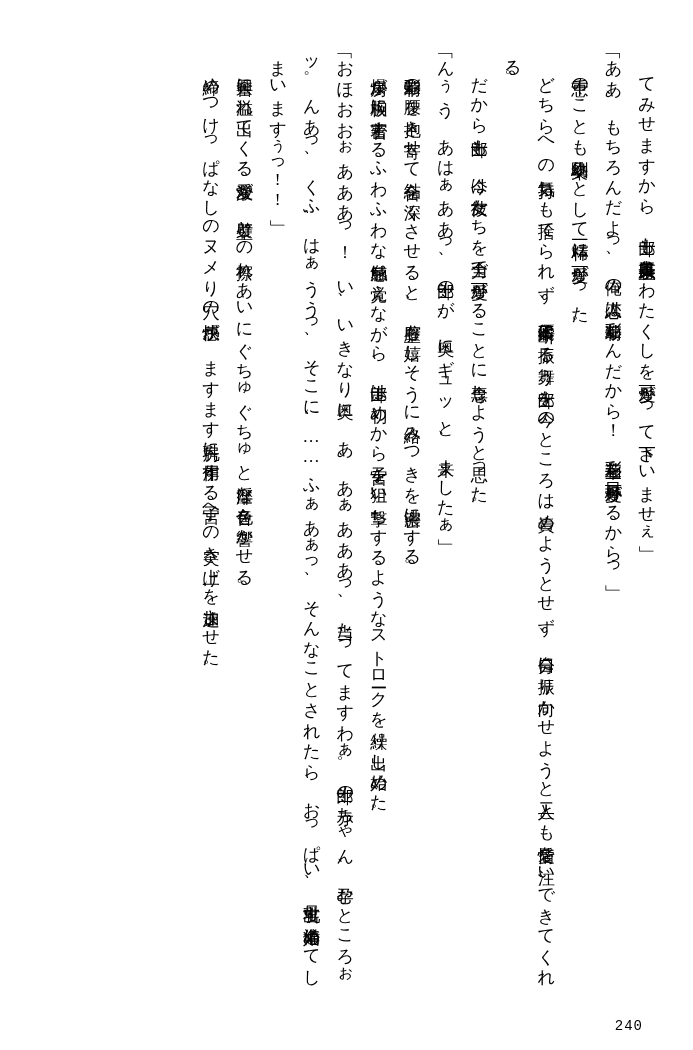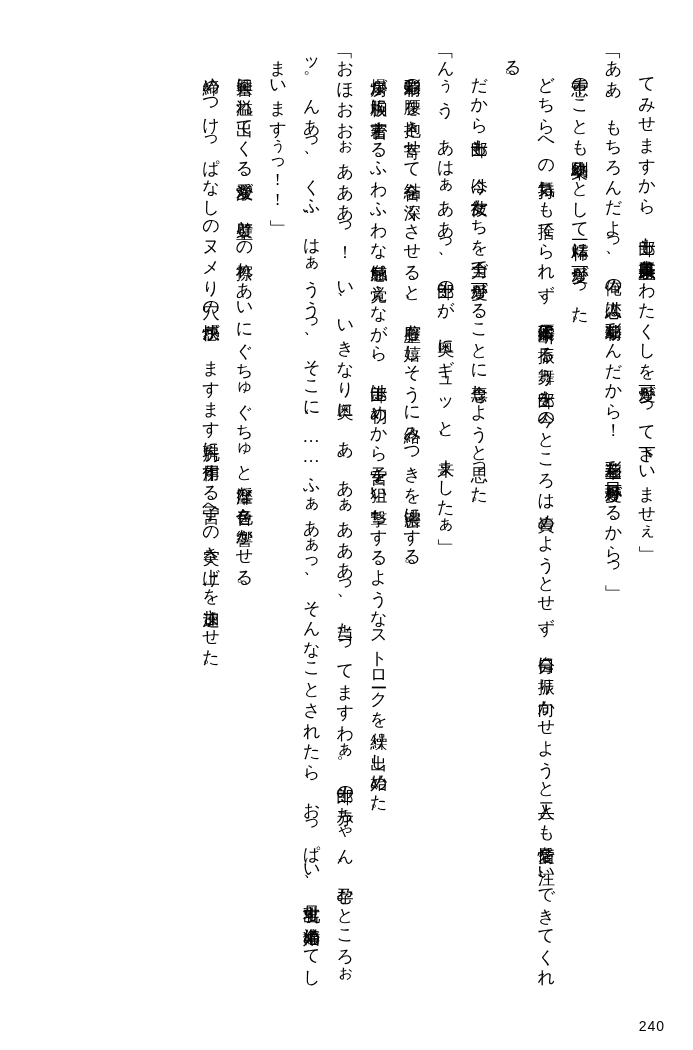--- a/index.html
+++ b/index.html
@@ -41,23 +41,23 @@
     margin: 0;
     padding: 0;
     text-indent: 0;
   }
   #text-body p.indent {
     text-indent: 1em;
   }
   #page-number {
     position: absolute;
     bottom: 16px;
-    right: 28px;
+    right: 50px;
     font-size: 14px;
-    font-family: Liberation Sans, sans-serif;
+    font-family: Liberation Mono, monospace;
     letter-spacing: 1px;
     color: #000;
   }
 </style>
 </head>
 <body>
 
 <div id="page">
 
   <div id="text-body">

